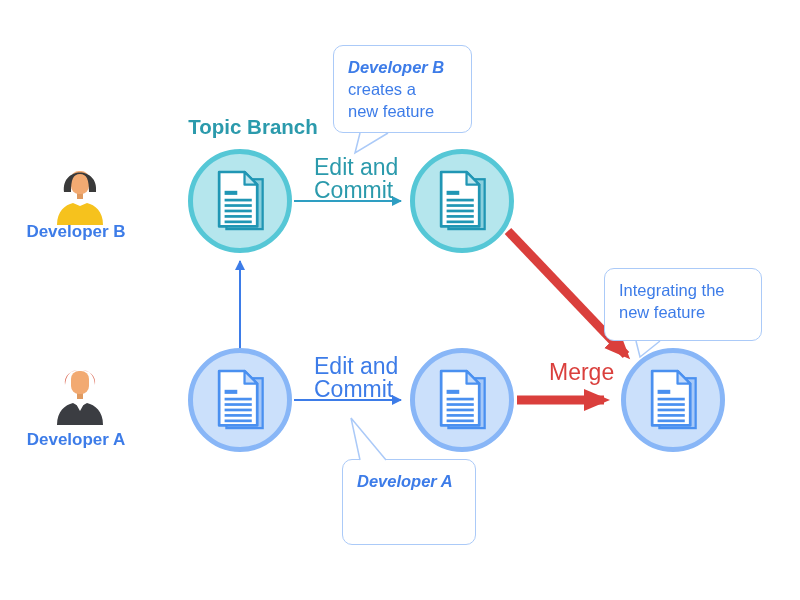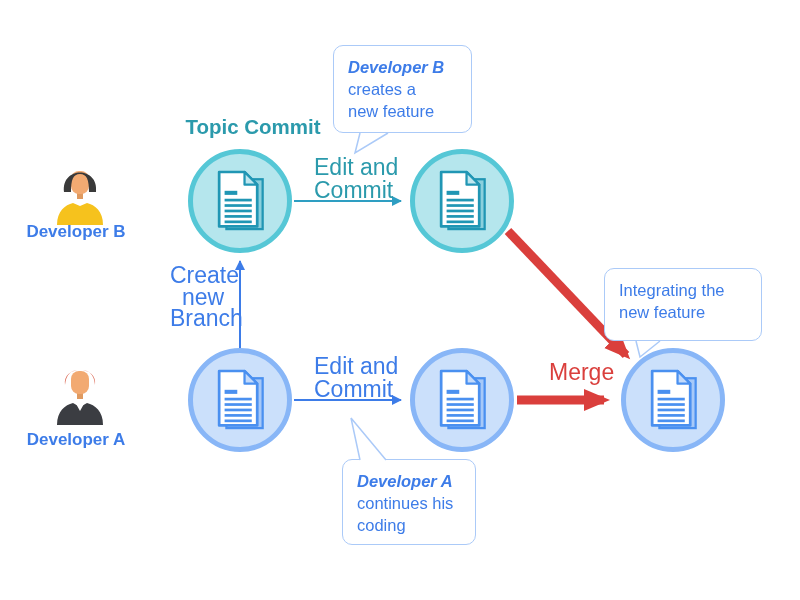--- a/index.html
+++ b/index.html
@@ -163,30 +163,27 @@
   <div class="avatar" style="left:52px; top:361px;">
     <svg viewBox="0 0 56 64" width="56" height="64">
       <path d="M25 30 h6 v8 h-6 Z" fill="#e09a60"></path>
       <rect x="19" y="10" width="18" height="23" rx="8" fill="var(--avatar-skin,#f2aa72)"></rect>
       <path d="M13 24 C10 4 46 4 43 24 C42 13 37 9 28 9 C19 9 14 13 13 24 Z" fill="var(--avatar-a-hair,#d9604b)"></path>
       <path d="M5 64 C5 50 13 44 21 42 L28 46 L35 42 C43 44 51 50 51 64 Z" fill="var(--avatar-a-suit,#3b3d42)"></path>
       <path d="M23 41 L28 50 L33 41 L28 44 Z" fill="#ffffff"></path>
     </svg>
   </div>
 
-  <div class="lbl branch-title teal" style="left:178px; top:114px; width:150px;">Topic Commit</div>
+  <div class="lbl branch-title teal" style="left:178px; top:114px; width:150px;">Topic Branch</div>
   <div class="lbl dev-label" style="left:10px; top:222px;">Developer B</div>
   <div class="lbl dev-label" style="left:10px; top:430px;">Developer A</div>
   <div class="lbl edge-label teal preline" style="left:314px; top:156px;">Edit and
 Commit</div>
   <div class="lbl edge-label blue preline" style="left:314px; top:355px;">Edit and
 Commit</div>
-  <div class="lbl edge-label blue preline" style="left:170px; top:265px; width:66px; text-align:center; line-height:21.5px;">Create
-new
-Branch</div>
   <div class="lbl merge-label" style="left:549px; top:359px;">Merge</div>
 
   <div class="bubble" style="left:333px; top:45px; width:139px; height:88px;">
     <div class="bubble-title">Developer B</div>
     <div class="preline">creates a
 new feature</div>
   </div>
   <svg class="tail" style="left:350px; top:131.5px;" width="45" height="26">
     <path d="M10 1 L5 21 L38 1"></path>
   </svg>
@@ -194,21 +191,19 @@
   <div class="bubble" style="left:604px; top:268px; width:158px; height:73px;">
     <div class="preline">Integrating the
 new feature</div>
   </div>
   <svg class="tail" style="left:630px; top:339.5px;" width="36" height="20">
     <path d="M6 1 L10 17 L30 1"></path>
   </svg>
 
   <div class="bubble" style="left:342px; top:459px; width:134px; height:86px;">
     <div class="bubble-title">Developer A</div>
-    <div class="preline">continues his
-coding</div>
   </div>
   <svg class="tail" style="left:346px; top:416px;" width="44" height="45">
     <path d="M14 44 L5 2 L40 44"></path>
   </svg>
 
 
 </div>
 
 </body></html>

